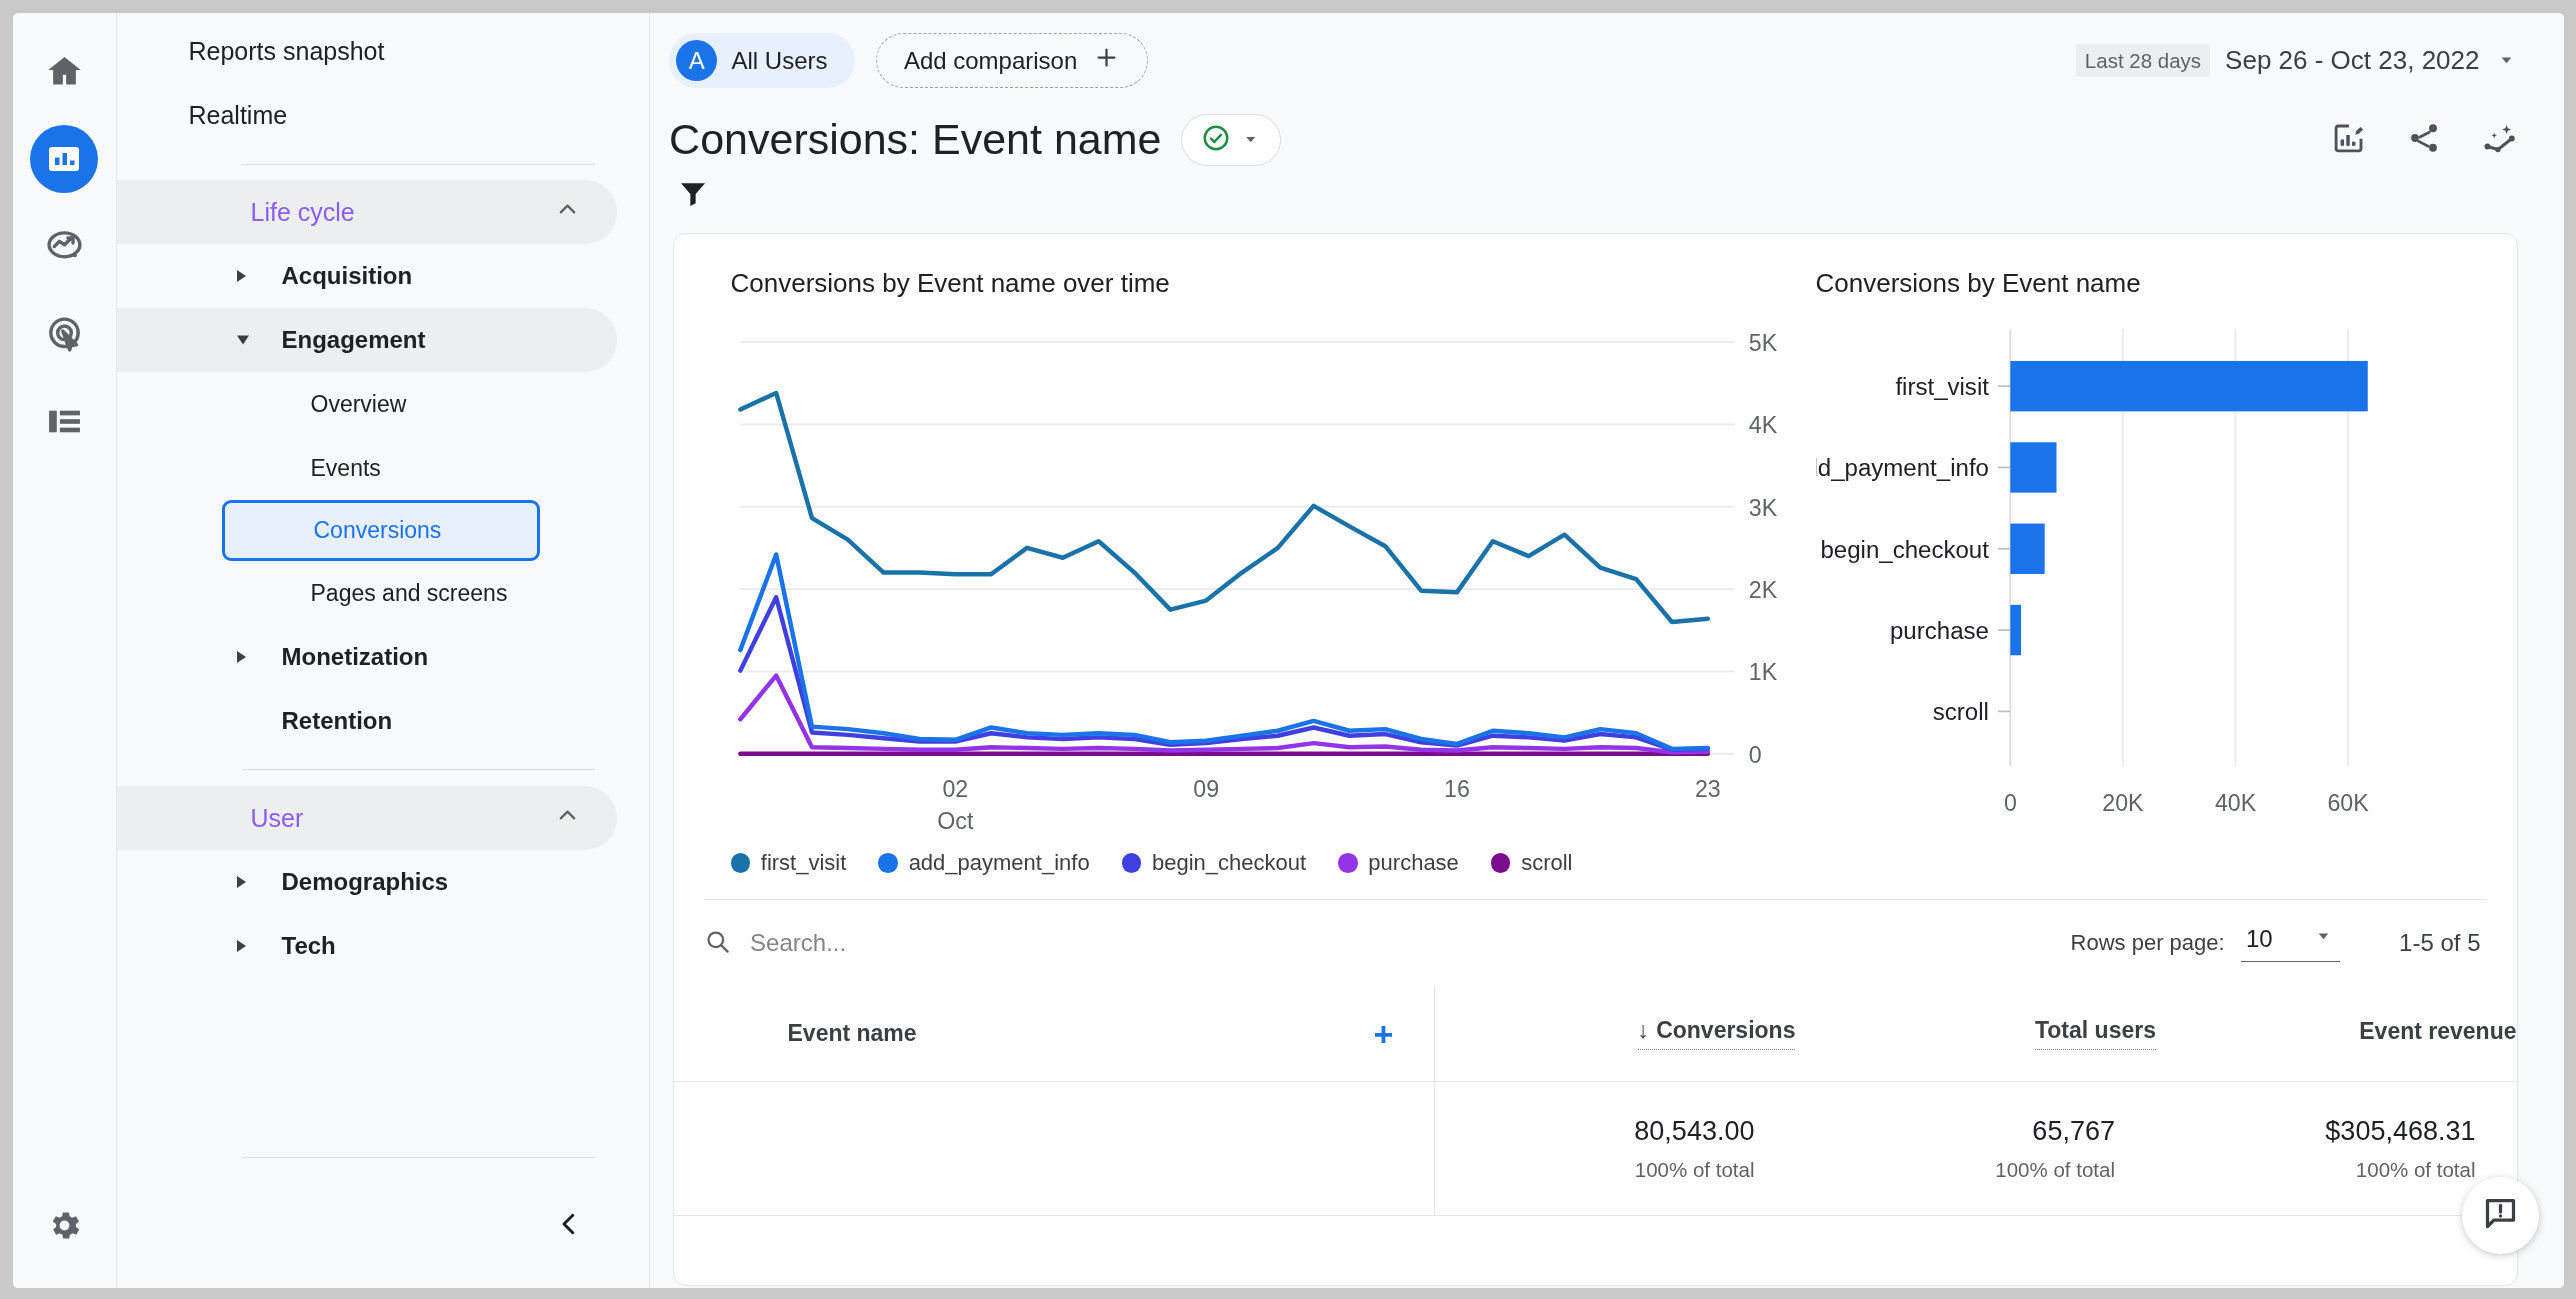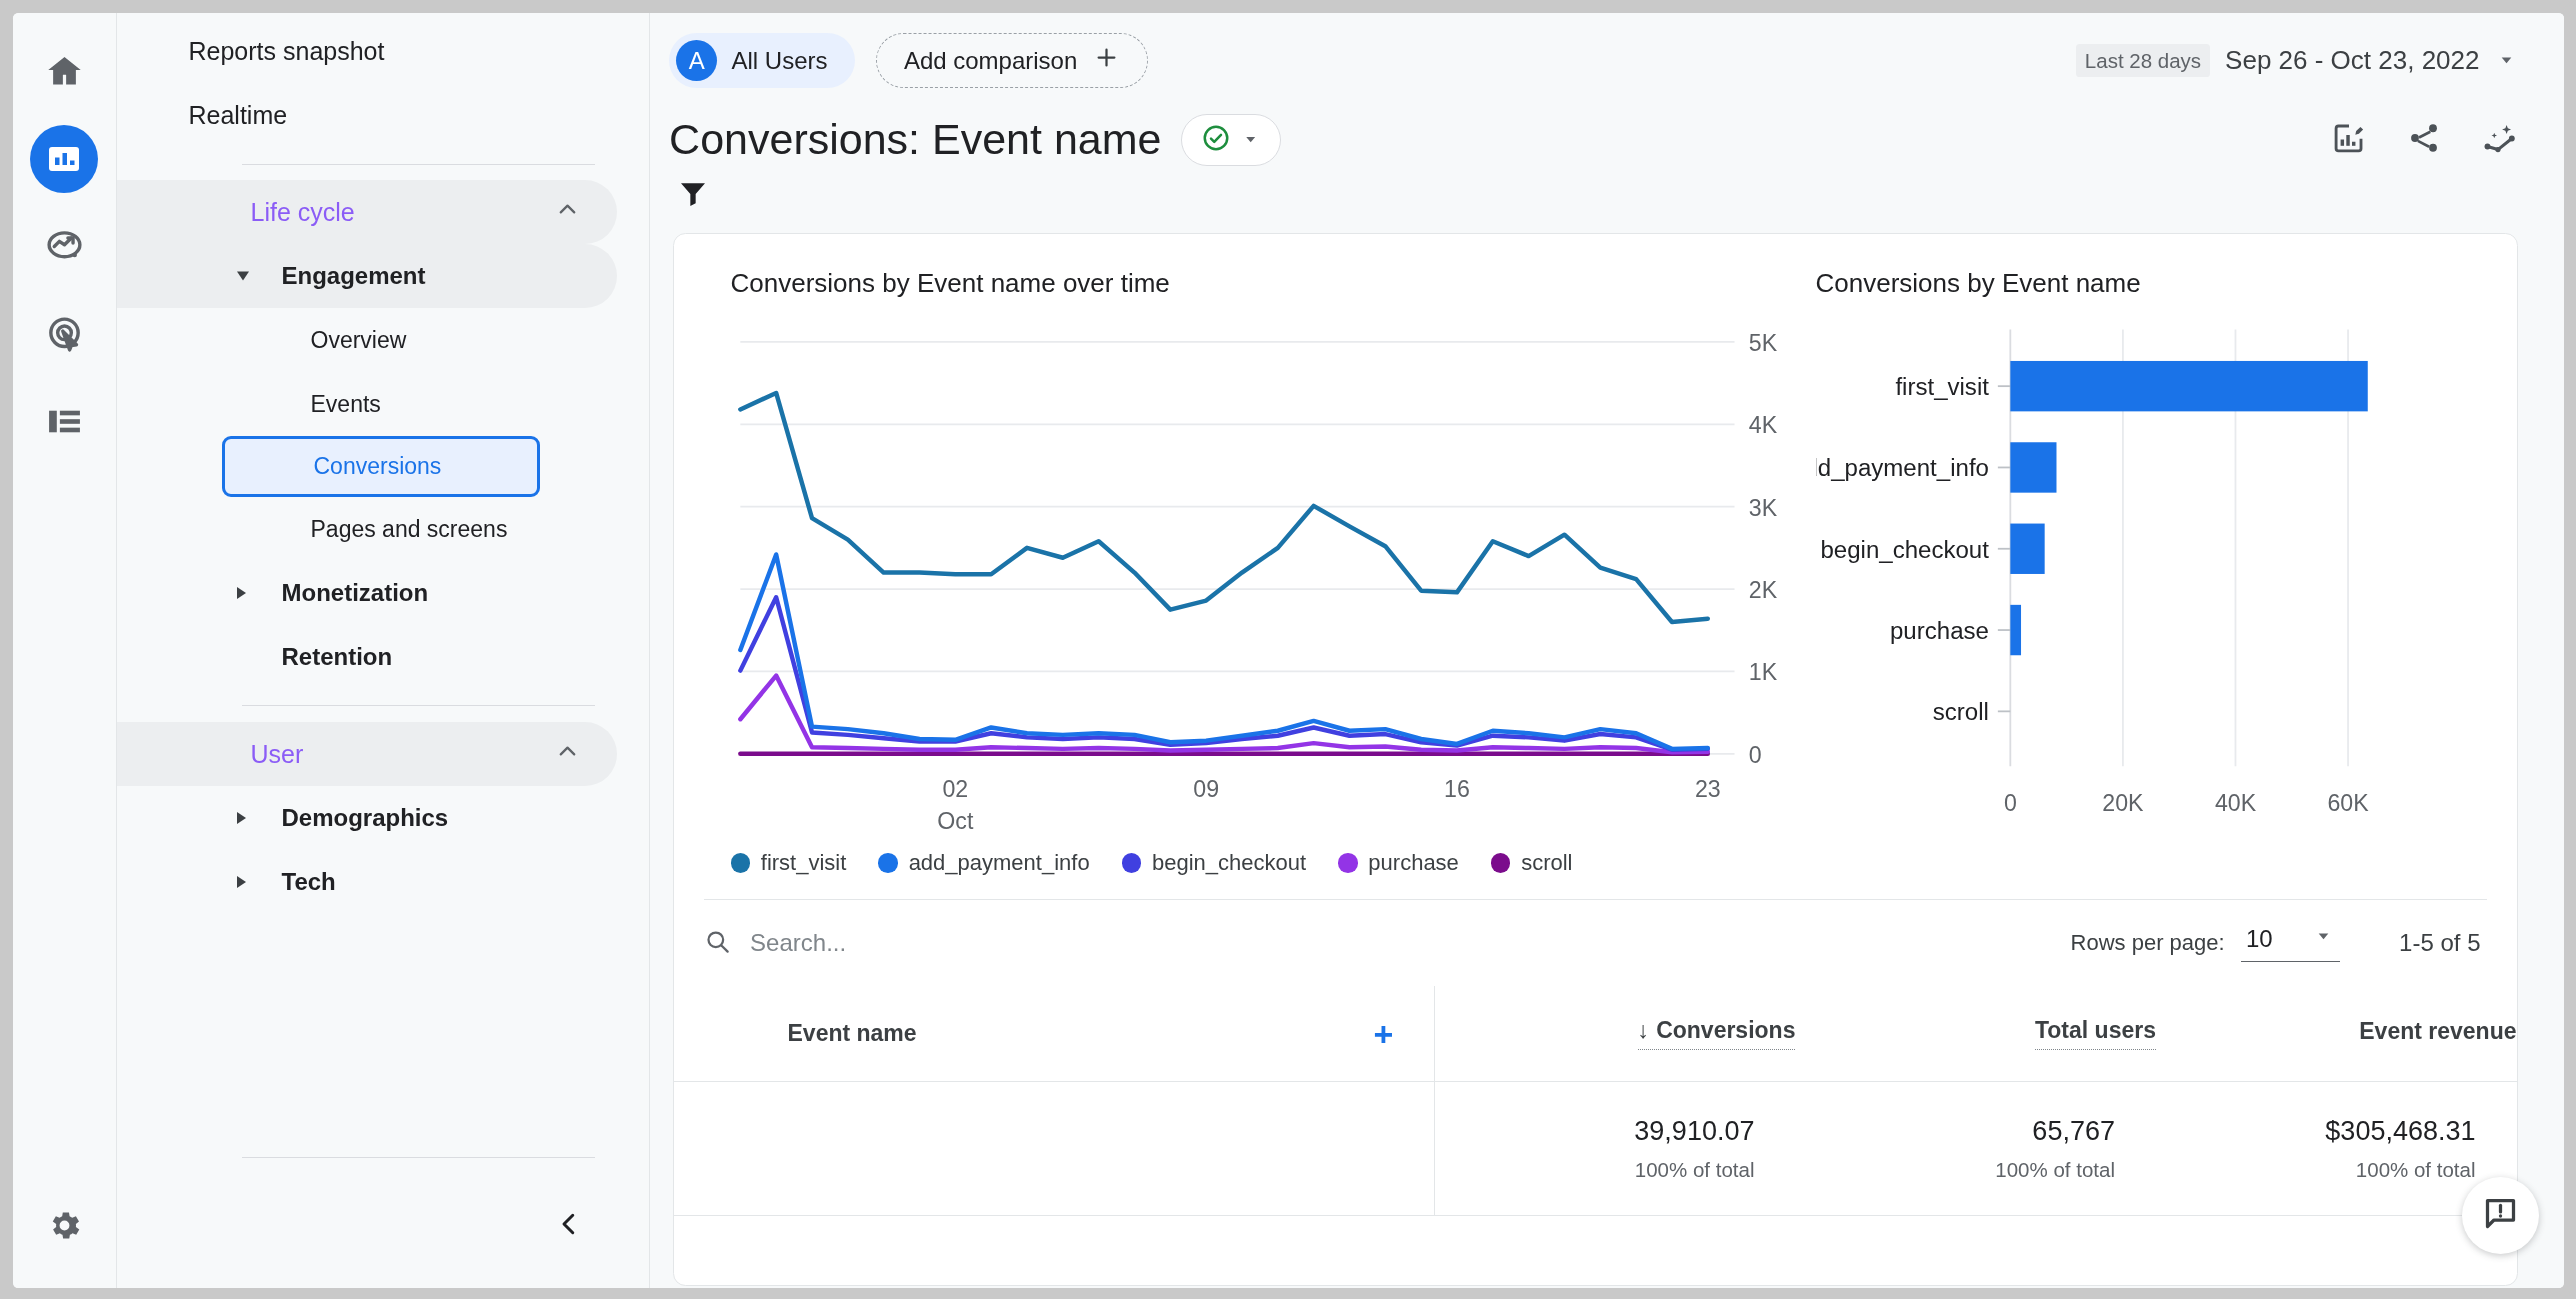--- a/index.html
+++ b/index.html
@@ -323,20 +323,24 @@
 
     <div class="nav-item group">
       <span>Life cycle</span>
       <span class="chev-up">
         <svg width="27" height="27" viewBox="0 0 24 24" fill="none" stroke="#5f6368" stroke-width="2" stroke-linecap="round" stroke-linejoin="round">
             <path d="M6 15l6-6 6 6"></path>
           </svg>
       </span>
     </div>
 
+    <div class="nav-item expandable">
+      <span class="tri tri-right"></span>
+      <span>Acquisition</span>
+    </div>
 
     <div class="nav-item expandable open">
       <span class="tri tri-down"></span>
       <span>Engagement</span>
     </div>
 
     <div class="nav-item nav-sub">
       <span>Overview</span>
     </div>
     <div class="nav-item nav-sub">
@@ -598,21 +602,21 @@
               <span class="lab" style="border-bottom:none"><span>Event revenue</span></span>
             </th>
           </tr>
         </thead>
         <tbody>
           <tr class="totrow rowline">
             <td class="evtcell">
               <div style="padding-left:114px;font-size:25px;color:#202124;"></div>
             </td>
             <td>
-              <div class="val">39,910.07</div>
+              <div class="val">80,543.00</div>
               <div class="sub">100% of total</div>
             </td>
             <td>
               <div class="val">65,767</div>
               <div class="sub">100% of total</div>
             </td>
             <td>
               <div class="val">$305,468.31</div>
               <div class="sub">100% of total</div>
             </td>

